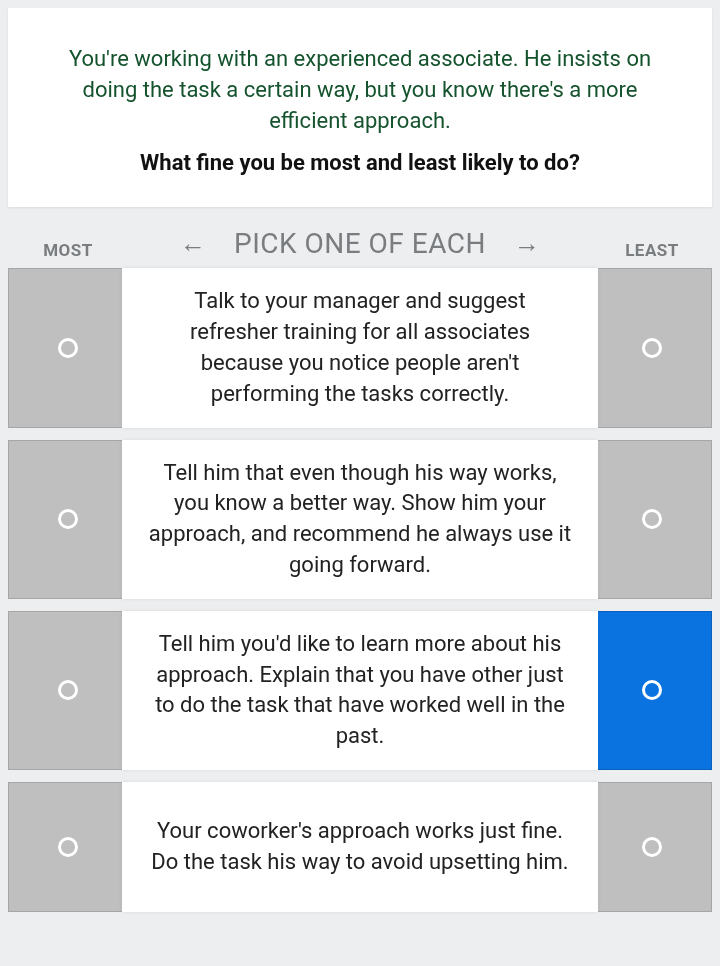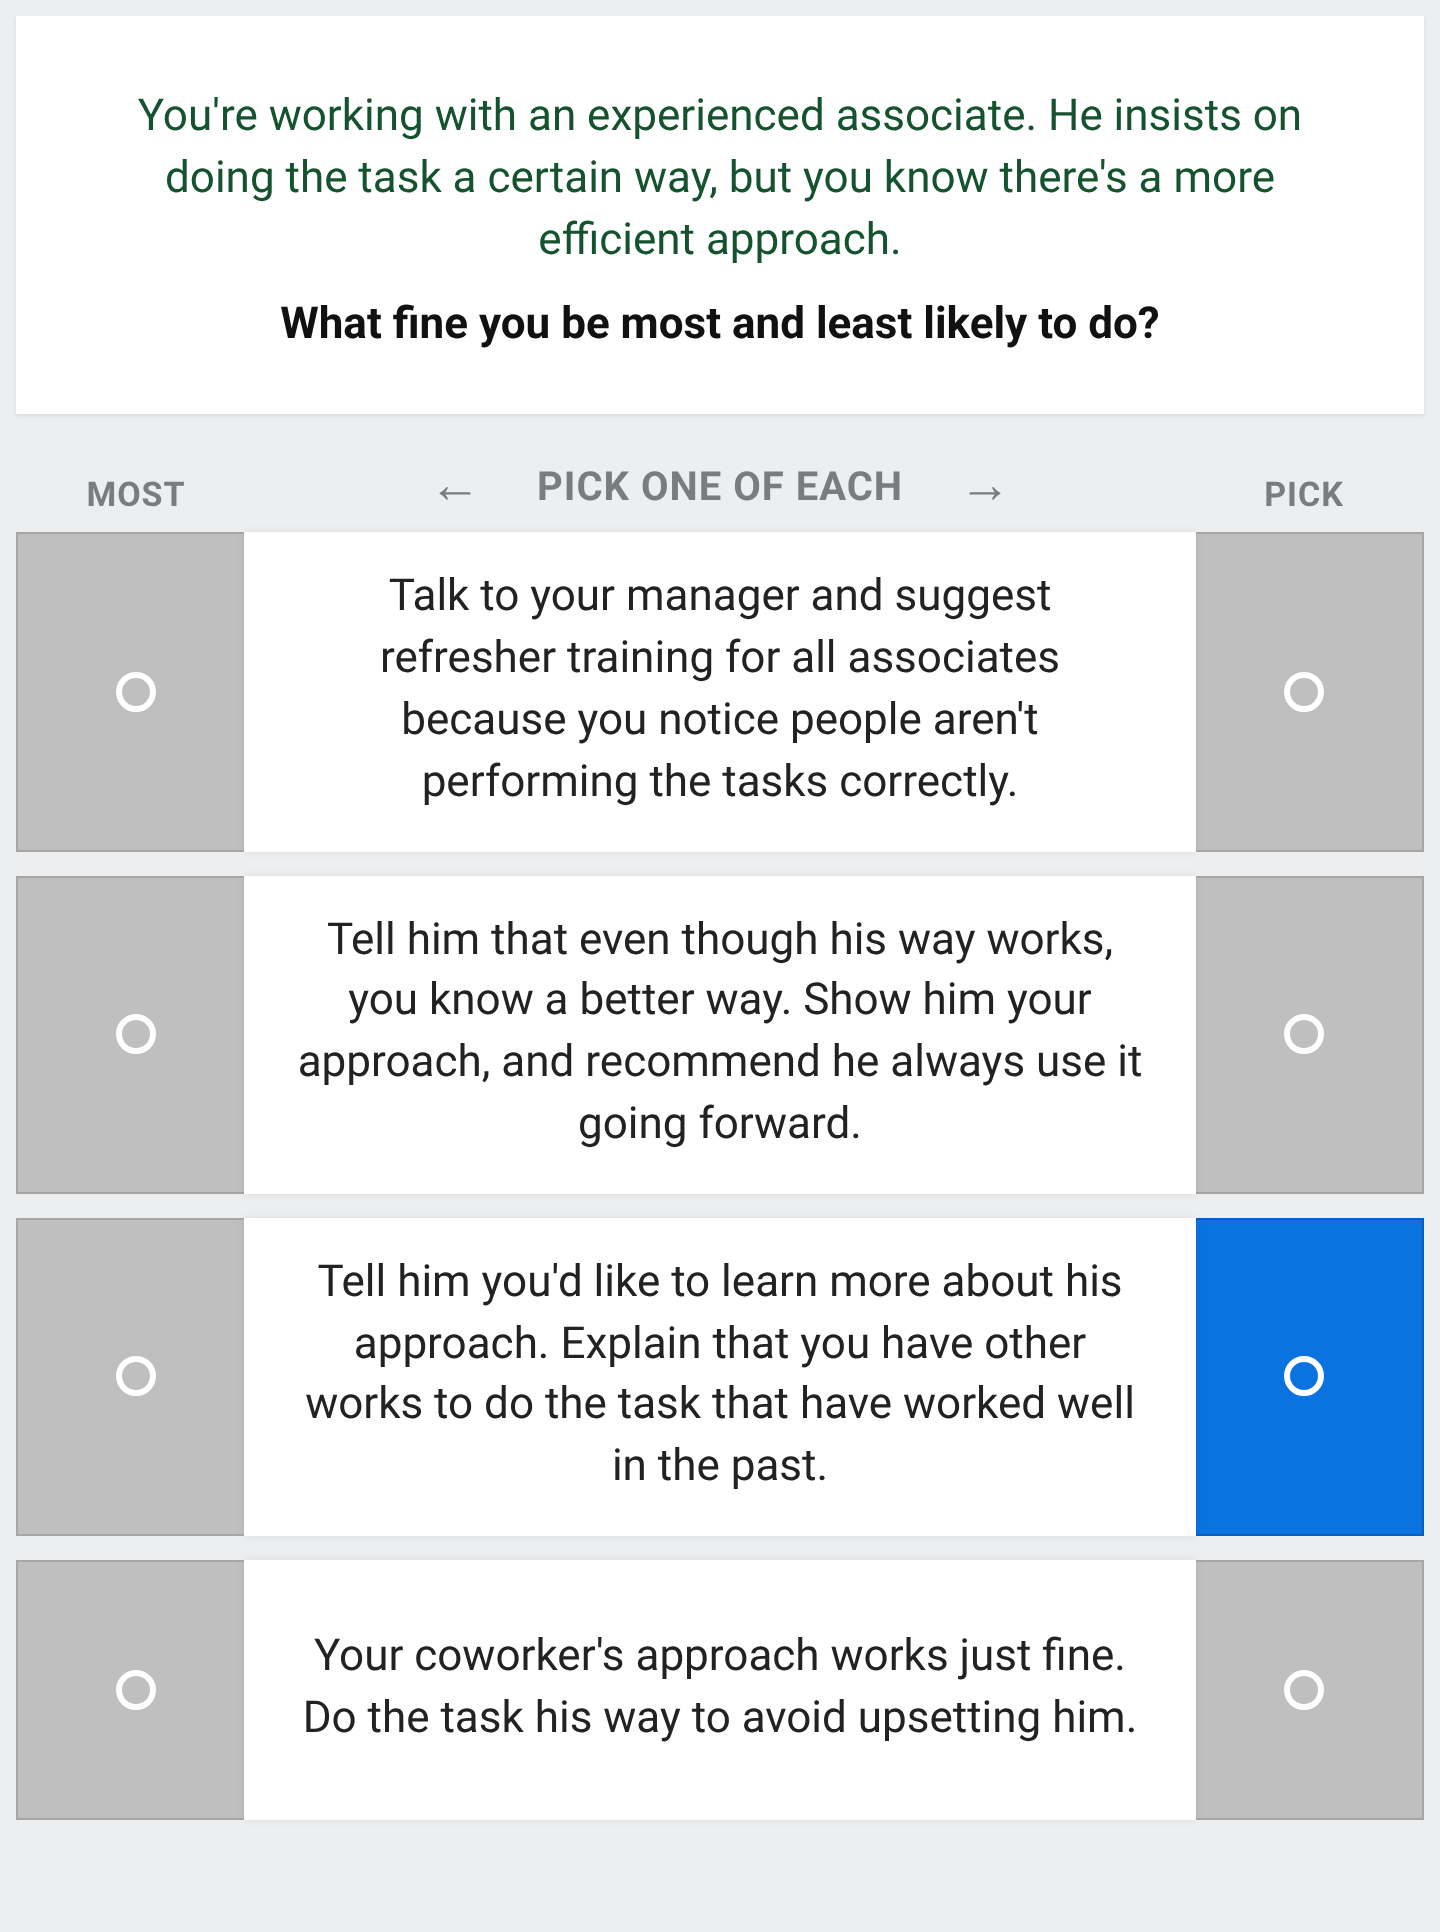--- a/index.html
+++ b/index.html
@@ -46,22 +46,22 @@
     align-items: center;
     justify-content: center;
     gap: 28px;
   }
   .arrow {
     font-size: 26px;
     color: #7a7d80;
     font-weight: 700;
   }
   .pick-label {
-    font-size: 20px;
-    font-weight: 700;
+    font-size: 28px;
+    font-weight: 400;
     color: #7a7d80;
     letter-spacing: 0.5px;
   }
   .options {
     padding: 0 8px 20px 8px;
   }
   .option-row {
     display: flex;
     align-items: stretch;
     margin-bottom: 12px;
@@ -119,21 +119,21 @@
   <div class="scenario-question">What fine you be most and least likely to do?</div>
 </div>
 
 <div class="header-row">
   <div class="col-label">MOST</div>
   <div class="header-center">
     <span class="arrow">←</span>
     <span class="pick-label">PICK ONE OF EACH</span>
     <span class="arrow">→</span>
   </div>
-  <div class="col-label">PICK</div>
+  <div class="col-label">LEAST</div>
 </div>
 
 <div class="options">
 
   <div class="option-row">
     <div class="choice-box">
       <span class="circle"></span>
     </div>
     <div class="option-text-wrap">
       <div class="option-text">Talk to your manager and suggest refresher training for all associates because you notice people aren't performing the tasks correctly.</div>
@@ -153,21 +153,21 @@
     <div class="choice-box">
       <span class="circle"></span>
     </div>
   </div>
 
   <div class="option-row">
     <div class="choice-box">
       <span class="circle"></span>
     </div>
     <div class="option-text-wrap">
-      <div class="option-text">Tell him you'd like to learn more about his approach. Explain that you have other works to do the task that have worked well in the past.</div>
+      <div class="option-text">Tell him you'd like to learn more about his approach. Explain that you have other just to do the task that have worked well in the past.</div>
     </div>
     <div class="choice-box selected">
       <span class="circle"></span>
     </div>
   </div>
 
   <div class="option-row">
     <div class="choice-box">
       <span class="circle"></span>
     </div>

